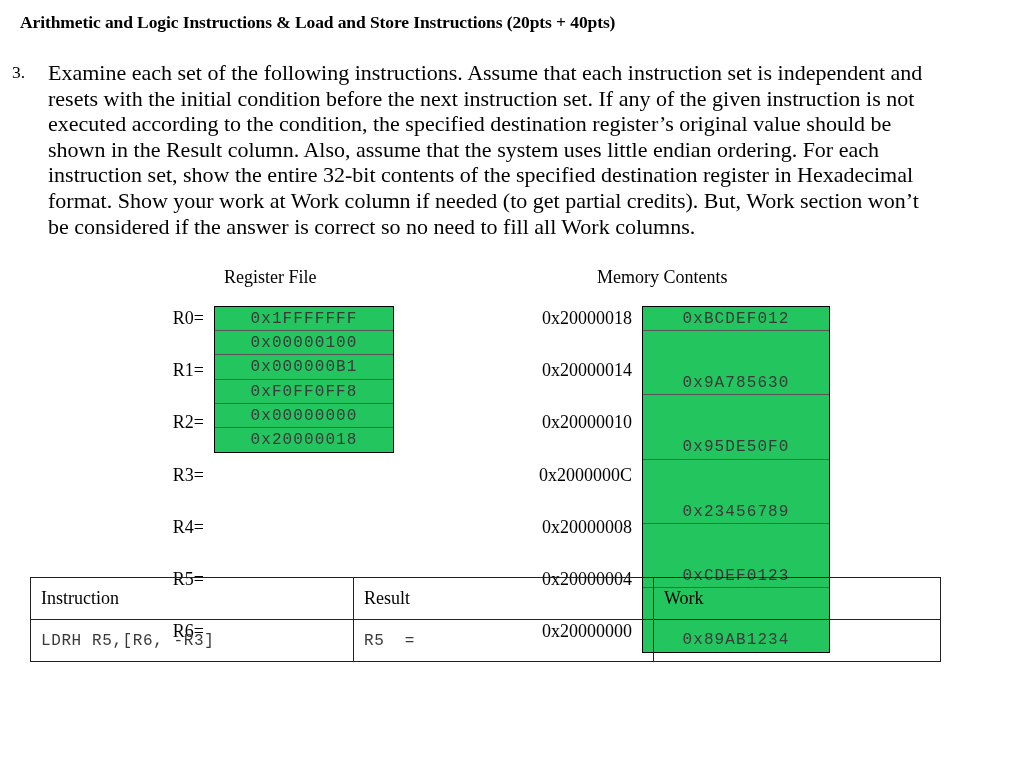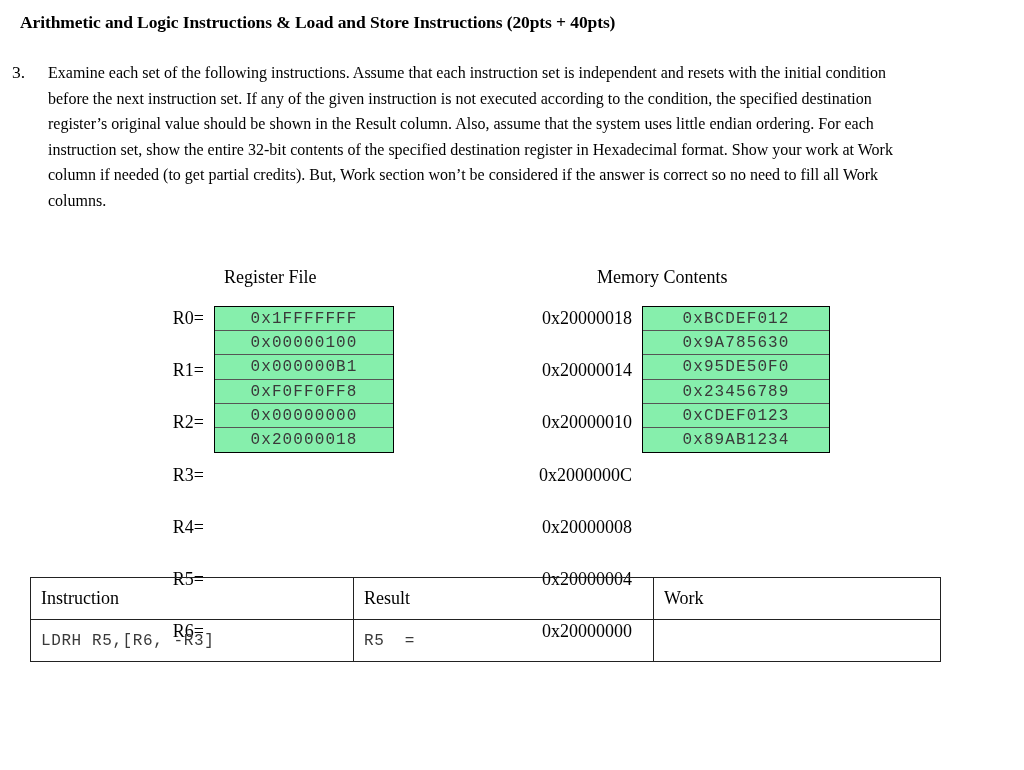--- a/index.html
+++ b/index.html
@@ -38,21 +38,21 @@
     align-items: flex-start;
   }
   .question-number {
     width: 36px;
     flex: 0 0 36px;
     font-size: 17.5px;
     line-height: 25.6px;
   }
   .question-text {
     flex: 1 1 auto;
-    font-size: 16px;
+    font-size: 22px;
     line-height: 25.6px;
     text-align: left;
   }
 
   .section-heading {
     position: absolute;
     font-size: 18px;
     line-height: 22px;
     white-space: nowrap;
   }
@@ -75,21 +75,21 @@
     line-height: 24.2px;
     font-size: 18px;
     text-align: right;
     white-space: nowrap;
     padding-right: 10px;
   }
   .box-col {
     border: 1.4px solid #000;
     display: flex;
     flex-direction: column;
-    background: #86efac;
+    background: #22c55e;
   }
   .box-col .cell {
     height: 24.2px;
     line-height: 24.2px;
     font-family: "Liberation Mono", "DejaVu Sans Mono", monospace;
     font-size: 16px;
     text-align: center;
     border-bottom: 1px solid #555;
     box-sizing: border-box;
     letter-spacing: 1.1px;
@@ -99,21 +99,21 @@
   .box-col .cell:last-child { border-bottom: none; }
 
   
   .register-block { left: 118px; top: 306px; }
   .register-block .label-col { width: 96px; }
   .register-block .box-col   { width: 178px; }
 
   
   .memory-block { left: 500px; top: 306px; }
   .memory-block .label-col { width: 142px; }
-  .memory-block .box-col   { width: 186px; }
+  .memory-block .box-col   { width: 186px; gap: 40px; }
 
   
   .instruction-table {
     position: absolute;
     left: 30px;
     top: 577px;
     width: 910px;
     border-collapse: collapse;
     table-layout: fixed;
     padding-left: 38px;

